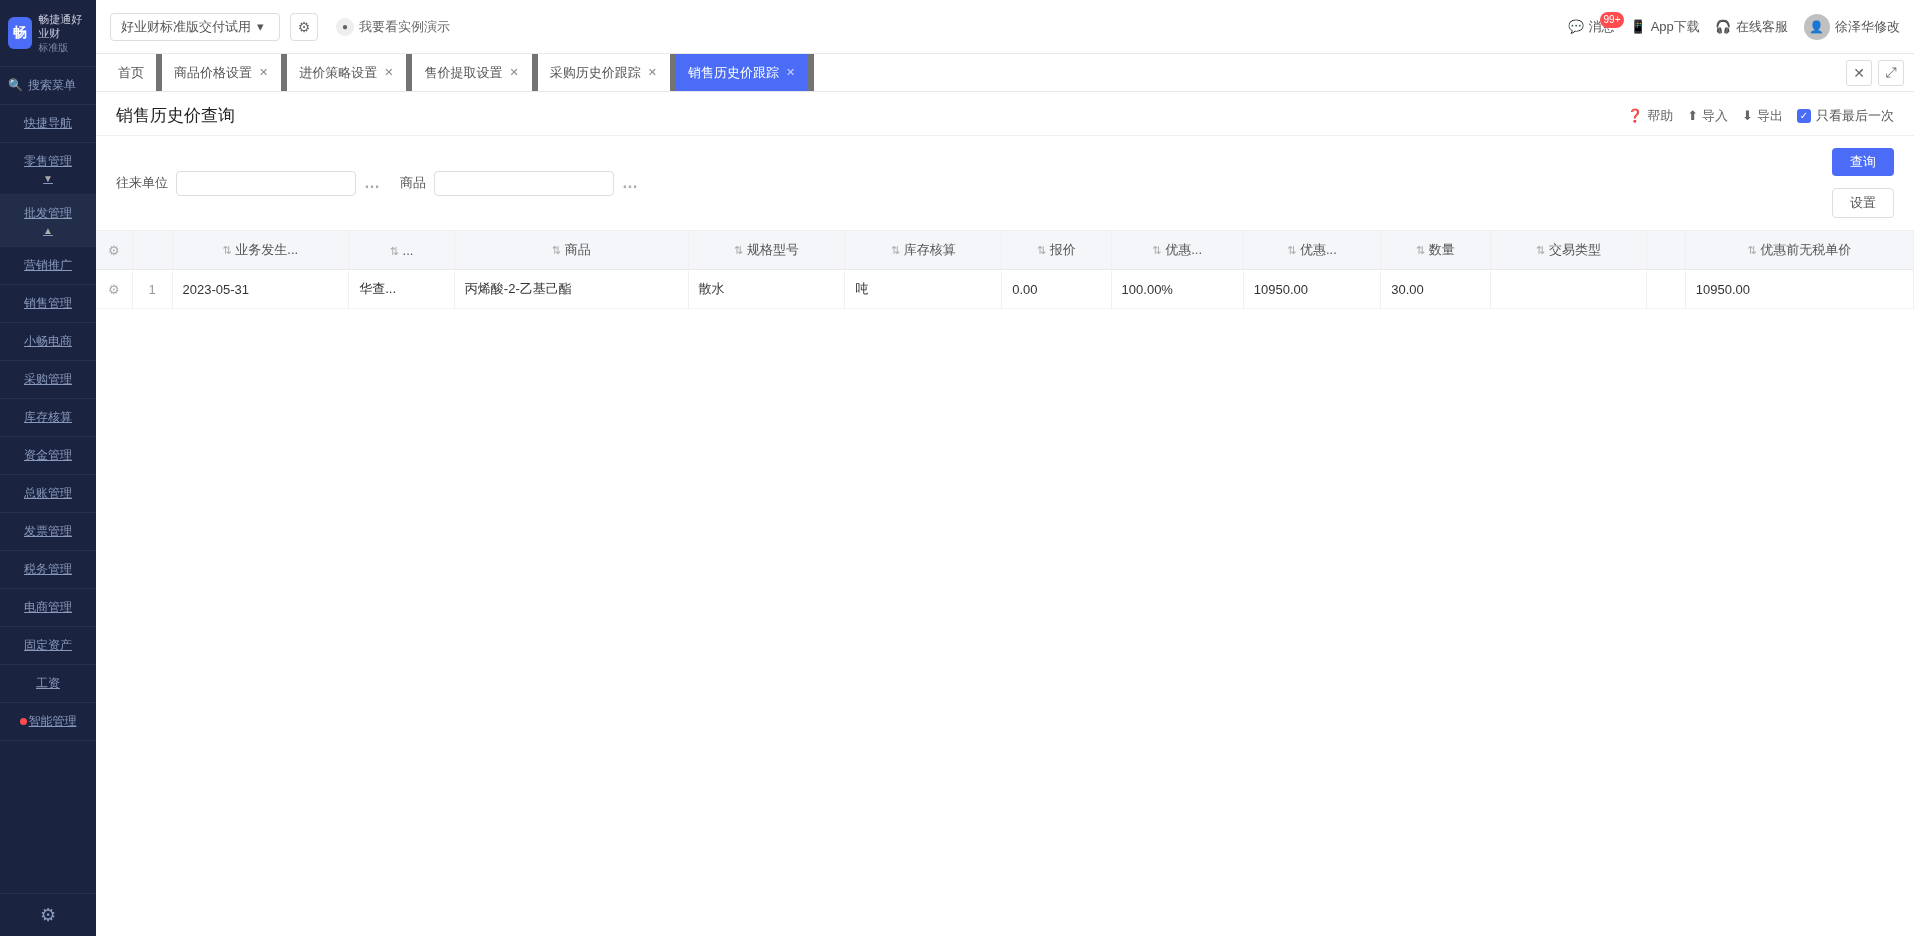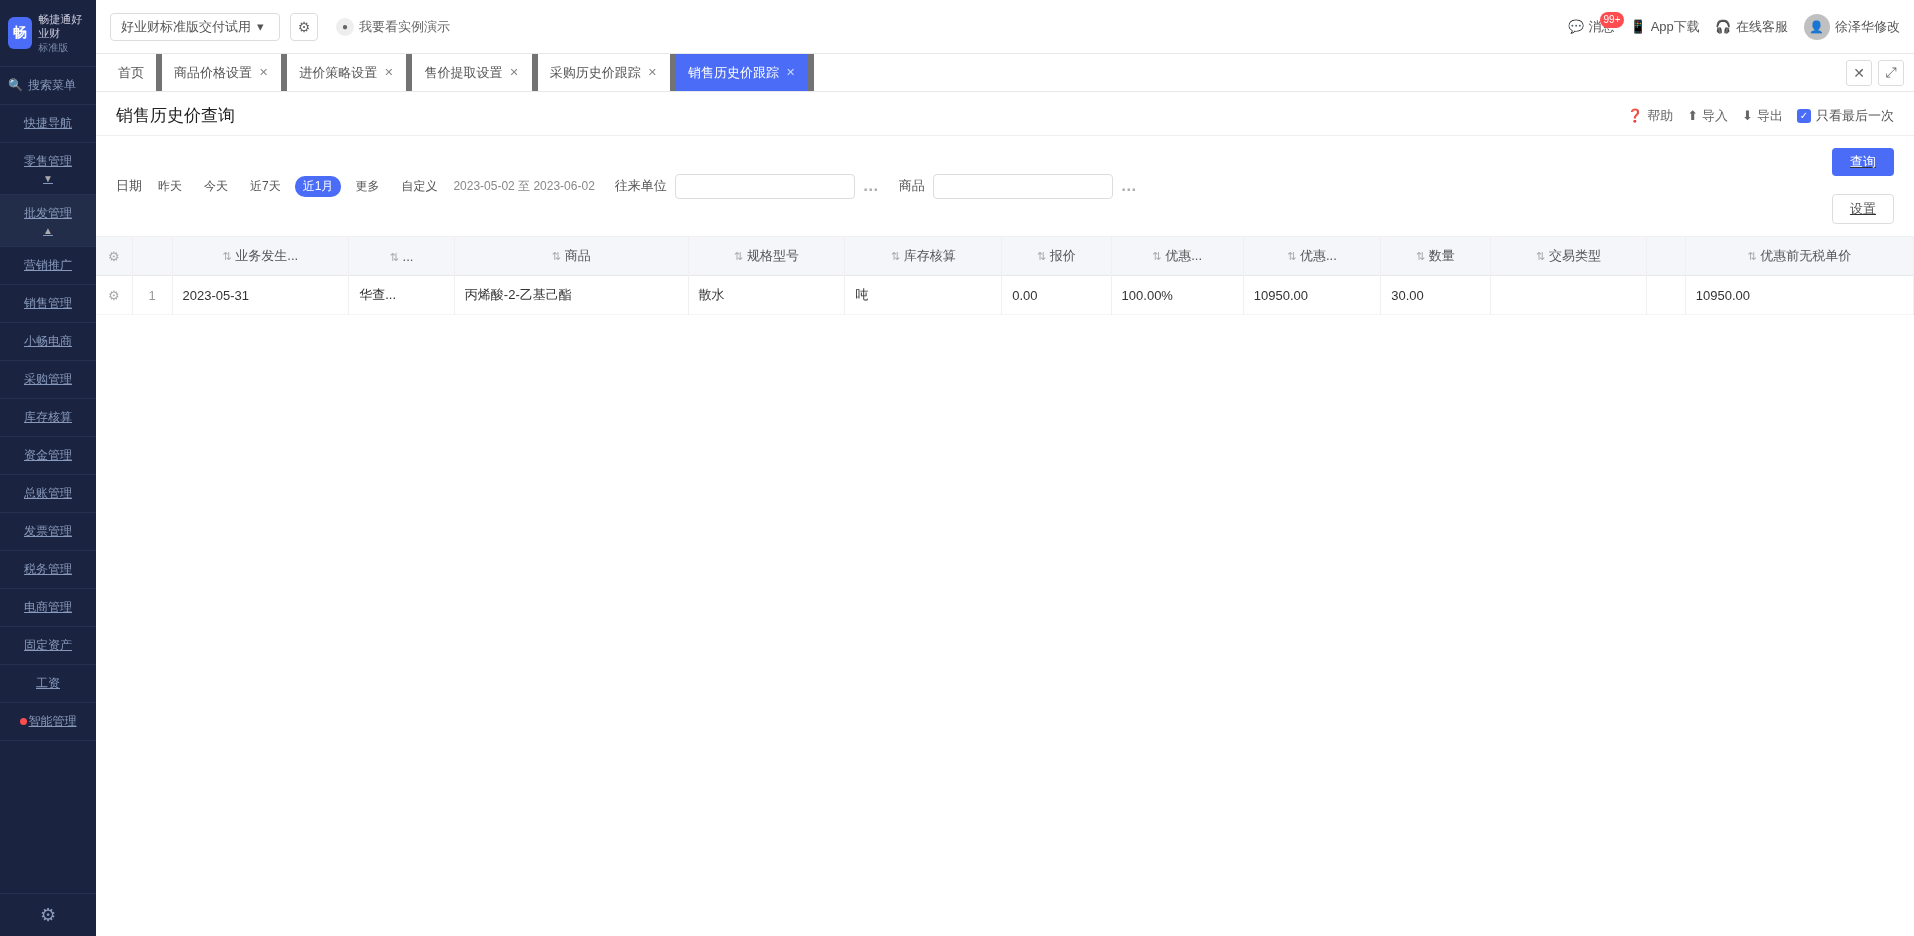--- a/index.html
+++ b/index.html
@@ -302,21 +302,21 @@
     .btn-settings {
       padding: 5px 14px;
       background: #fff;
       color: #555;
       border: 1px solid #ddd;
       border-radius: 4px;
       cursor: pointer;
       font-size: 13px;
     }
     .search-actions {
-      display: flex; flex-direction: column; gap: 18px; margin-left: auto; text-decoration: underline;
+      display: flex; flex-direction: column; gap: 12px; margin-left: auto;
     }
 
     
     .table-container {
       flex: 1;
       padding: 0 0 0 0;
       overflow-x: auto;
     }
     table {
       width: 100%;
@@ -526,32 +526,20 @@
           <span>导出</span>
         </div>
         <div class="only-last-checkbox">
           <div class="checkbox-box">✓</div>
           <span>只看最后一次</span>
         </div>
       </div>
     </div>
 
     <div class="search-bar">
-      <div class="search-group">
-        <span class="search-label">日期</span>
-        <div class="date-filter">
-          <button class="date-btn">昨天</button>
-          <button class="date-btn">今天</button>
-          <button class="date-btn">近7天</button>
-          <button class="date-btn active">近1月</button>
-          <button class="date-btn">更多</button>
-          <button class="date-btn">自定义</button>
-        </div>
-        <span class="date-range">2023-05-02 至 2023-06-02</span>
-      </div>
 
       <div class="search-group">
         <span class="search-label">往来单位</span>
         <input class="search-input-field" type="text" value="" style="">
         <span class="search-dots">…</span>
       </div>
 
       <div class="search-group">
         <span class="search-label">商品</span>
         <input class="search-input-field" type="text" value="" style="">

